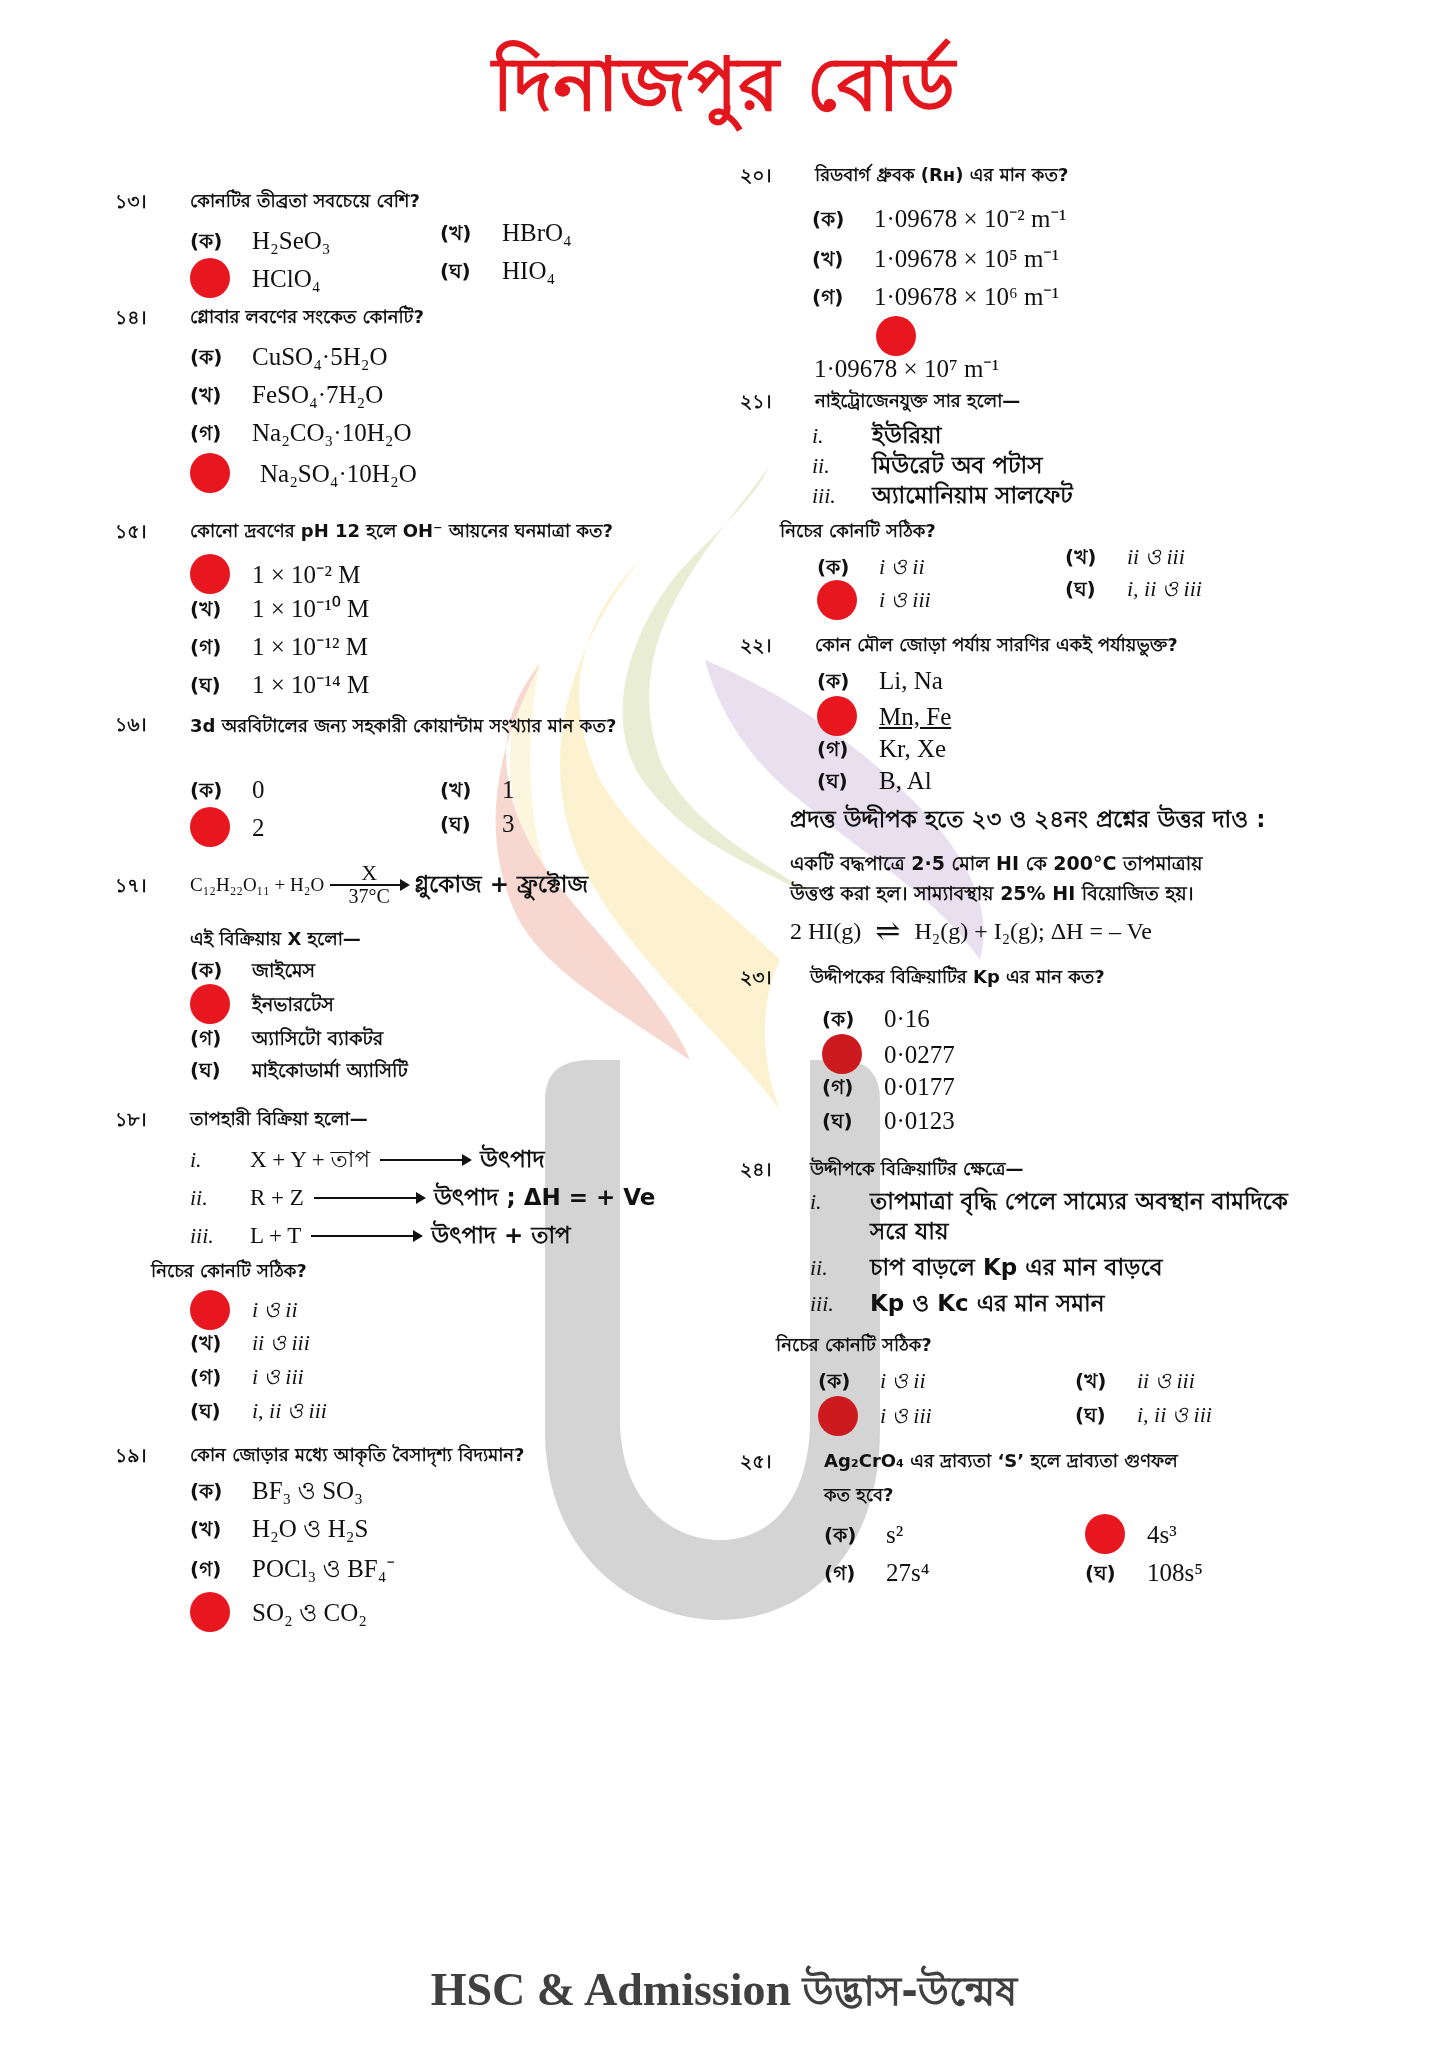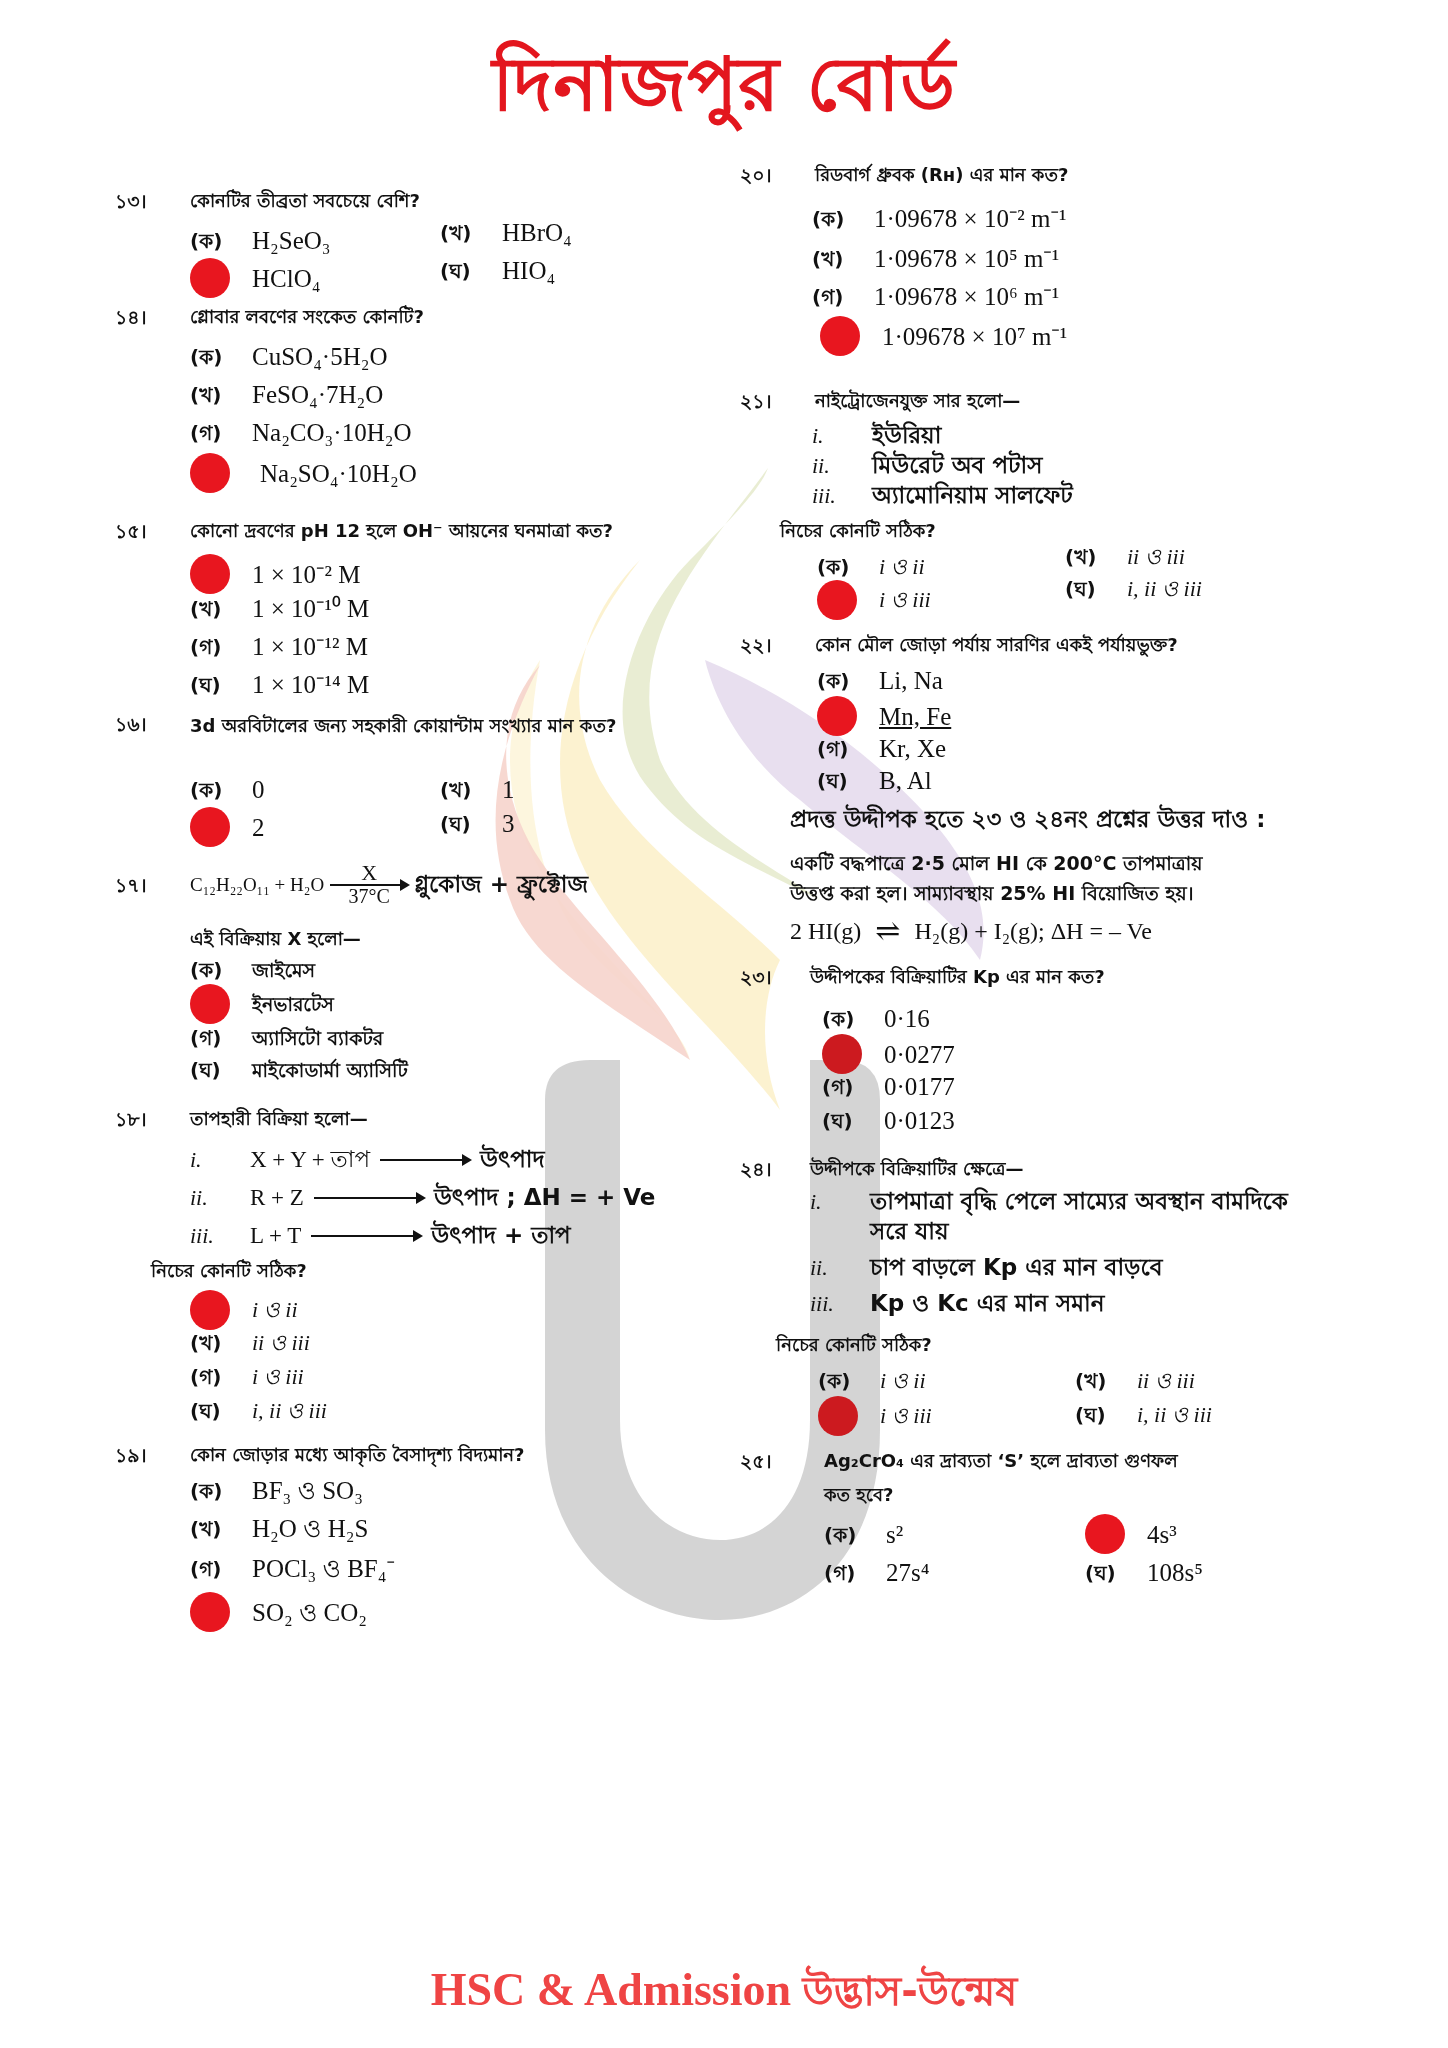--- a/index.html
+++ b/index.html
@@ -9,21 +9,21 @@
     font-family: "DejaVu Serif", serif;
   }
   .watermark { position: absolute; left: 0; top: 0; width: 1448px; height: 2048px; z-index: 0; pointer-events: none; }
   .page-title {
     position: absolute; left: 0; top: 28px; width: 1448px; text-align: center;
     font-family: "DejaVu Sans", sans-serif; font-weight: bold;
     font-size: 74px; color: #e3161e; letter-spacing: 1px; z-index: 2;
   }
   .footer {
     position: absolute; left: 0; top: 1960px; width: 1448px; text-align: center;
-    font-family: "Liberation Serif", serif; font-weight: bold; font-size: 46px; color: #ef4444; z-index: 2;
+    font-family: "Liberation Serif", serif; font-weight: bold; font-size: 46px; color: #404040; z-index: 2;
   }
   .footer .bn { font-family: "DejaVu Sans", sans-serif; font-size: 40px; }
   .col { position: absolute; z-index: 2; }
   .q { position: absolute; font-size: 21px; line-height: 1; }
   .qnum { position: absolute; left: 0; top: 0; font-family: "DejaVu Sans", sans-serif; font-weight: bold; font-size: 19px; }
   .qtext { position: absolute; left: 75px; top: 0; font-family: "DejaVu Sans", sans-serif; font-weight: bold; font-size: 18px; white-space: nowrap; }
   .qtext.wrap { white-space: normal; }
   .row { position: absolute; white-space: nowrap; display: flex; align-items: center; }
   .lbl { display: inline-block; width: 62px; font-family: "DejaVu Sans", sans-serif; font-weight: bold; font-size: 20px; }
   .val { font-family: "Liberation Serif", serif; font-size: 25px; }
@@ -247,21 +247,21 @@
         <span class="val">1·09678 × 10⁻² m⁻¹</span>
       </div>
     <div class="row" style="left:72px; top:80px;">
         <span class="lbl">(খ)</span>
         <span class="val">1·09678 × 10⁵ m⁻¹</span>
       </div>
     <div class="row" style="left:72px; top:118px;">
         <span class="lbl">(গ)</span>
         <span class="val">1·09678 × 10⁶ m⁻¹</span>
       </div>
-    <div class="row" style="left:80px; top:150px;">
+    <div class="row" style="left:74px; top:150px;flex-direction:column;">
         <span class="dot"></span>
         <span class="val">1·09678 × 10⁷ m⁻¹</span>
       </div>
   </div>
 
   <div class="q" style="left:0; top:392px; width:640px;">
     <span class="qnum">২১।</span>
     <span class="qtext">নাইট্রোজেনযুক্ত সার হলো—</span>
     <div class="row" style="left:72px; top:32px;">
         <span class="roman">i.</span>

